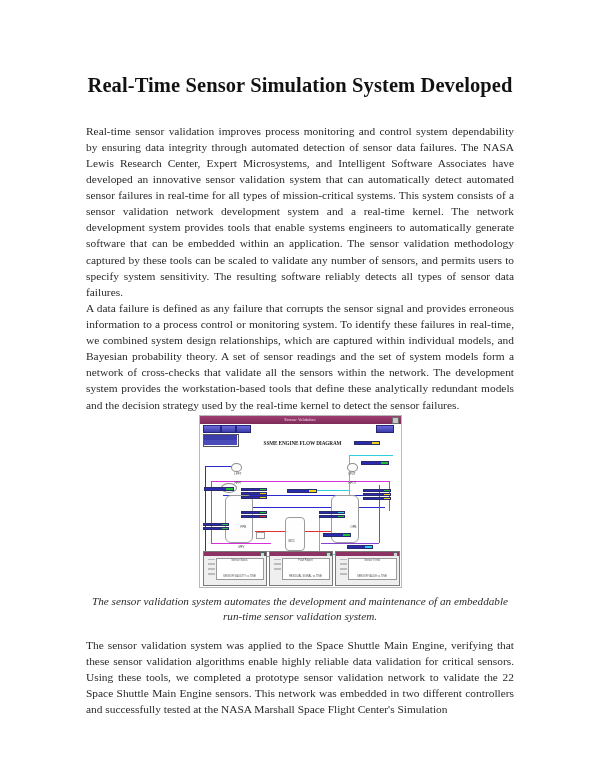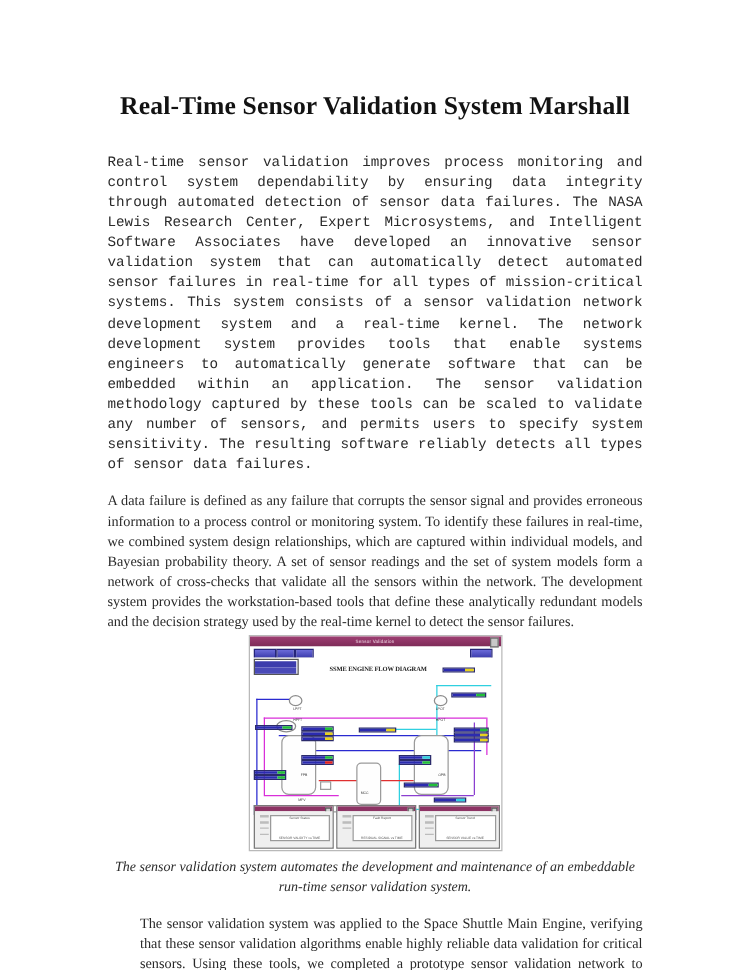--- a/index.html
+++ b/index.html
@@ -35,23 +35,23 @@
     color: #121212;
   }
   .para {
     font-size: 11.4px;
     line-height: 1.413;
     text-align: justify;
     margin: 0;
     color: #2a2a2a;
     text-rendering: optimizeLegibility;
   }
-  #para-1 { margin-top: 24px; font-family: Liberation Mono, monospace; }
-  #para-2 { margin-top: 13px; }
-  #para-3 { margin-top: 12px; margin-left: 26px; }
+  #para-1 { margin-top: 24px; }
+  #para-2 { margin-top: 0; }
+  #para-3 { margin-top: 12px; }
 
   .figure-block {
     margin-top: 2px;
     display: flex;
     flex-direction: column;
     align-items: center;
   }
   .caption {
     font-size: 11.2px;
     font-style: italic;
@@ -260,21 +260,21 @@
     font-size: 2.6px;
     color: #555;
   }
 </style>
 </head>
 <body>
 
 <div class="page">
   <div class="content">
 
-    <h1 class="doc-title">Real-Time Sensor Validation System Marshall</h1>
+    <h1 class="doc-title">Real-Time Sensor Simulation System Developed</h1>
 
     <p class="para" id="para-1">Real-time sensor validation improves process monitoring and control system dependability by ensuring data integrity through automated detection of sensor data failures. The NASA Lewis Research Center, Expert Microsystems, and Intelligent Software Associates have developed an innovative sensor validation system that can automatically detect automated sensor failures in real-time for all types of mission-critical systems. This system consists of a sensor validation network development system and a real-time kernel. The network development system provides tools that enable systems engineers to automatically generate software that can be embedded within an application. The sensor validation methodology captured by these tools can be scaled to validate any number of sensors, and permits users to specify system sensitivity. The resulting software reliably detects all types of sensor data failures.</p>
 
     <p class="para" id="para-2">A data failure is defined as any failure that corrupts the sensor signal and provides erroneous information to a process control or monitoring system. To identify these failures in real-time, we combined system design relationships, which are captured within individual models, and Bayesian probability theory. A set of sensor readings and the set of system models form a network of cross-checks that validate all the sensors within the network. The development system provides the workstation-based tools that define these analytically redundant models and the decision strategy used by the real-time kernel to detect the sensor failures.</p>
 
     <div class="figure-block">
 
       <div class="app-shot">
 
         <div class="app-titlebar">

